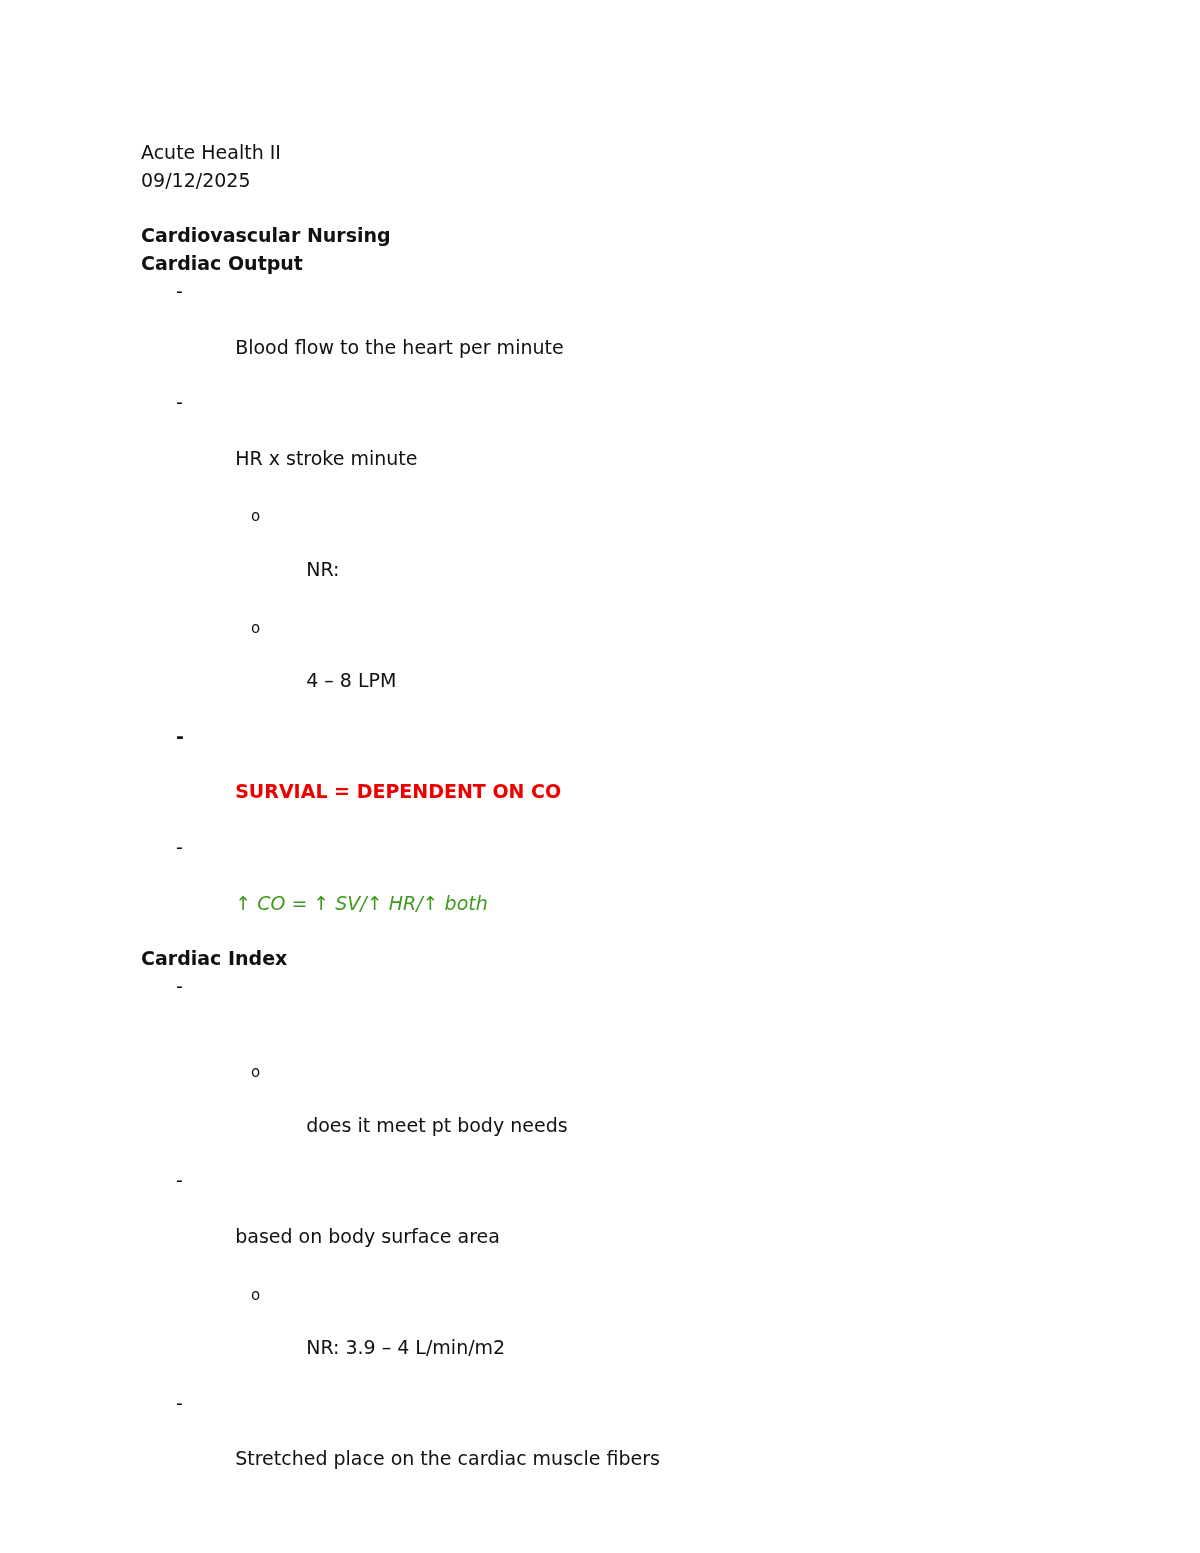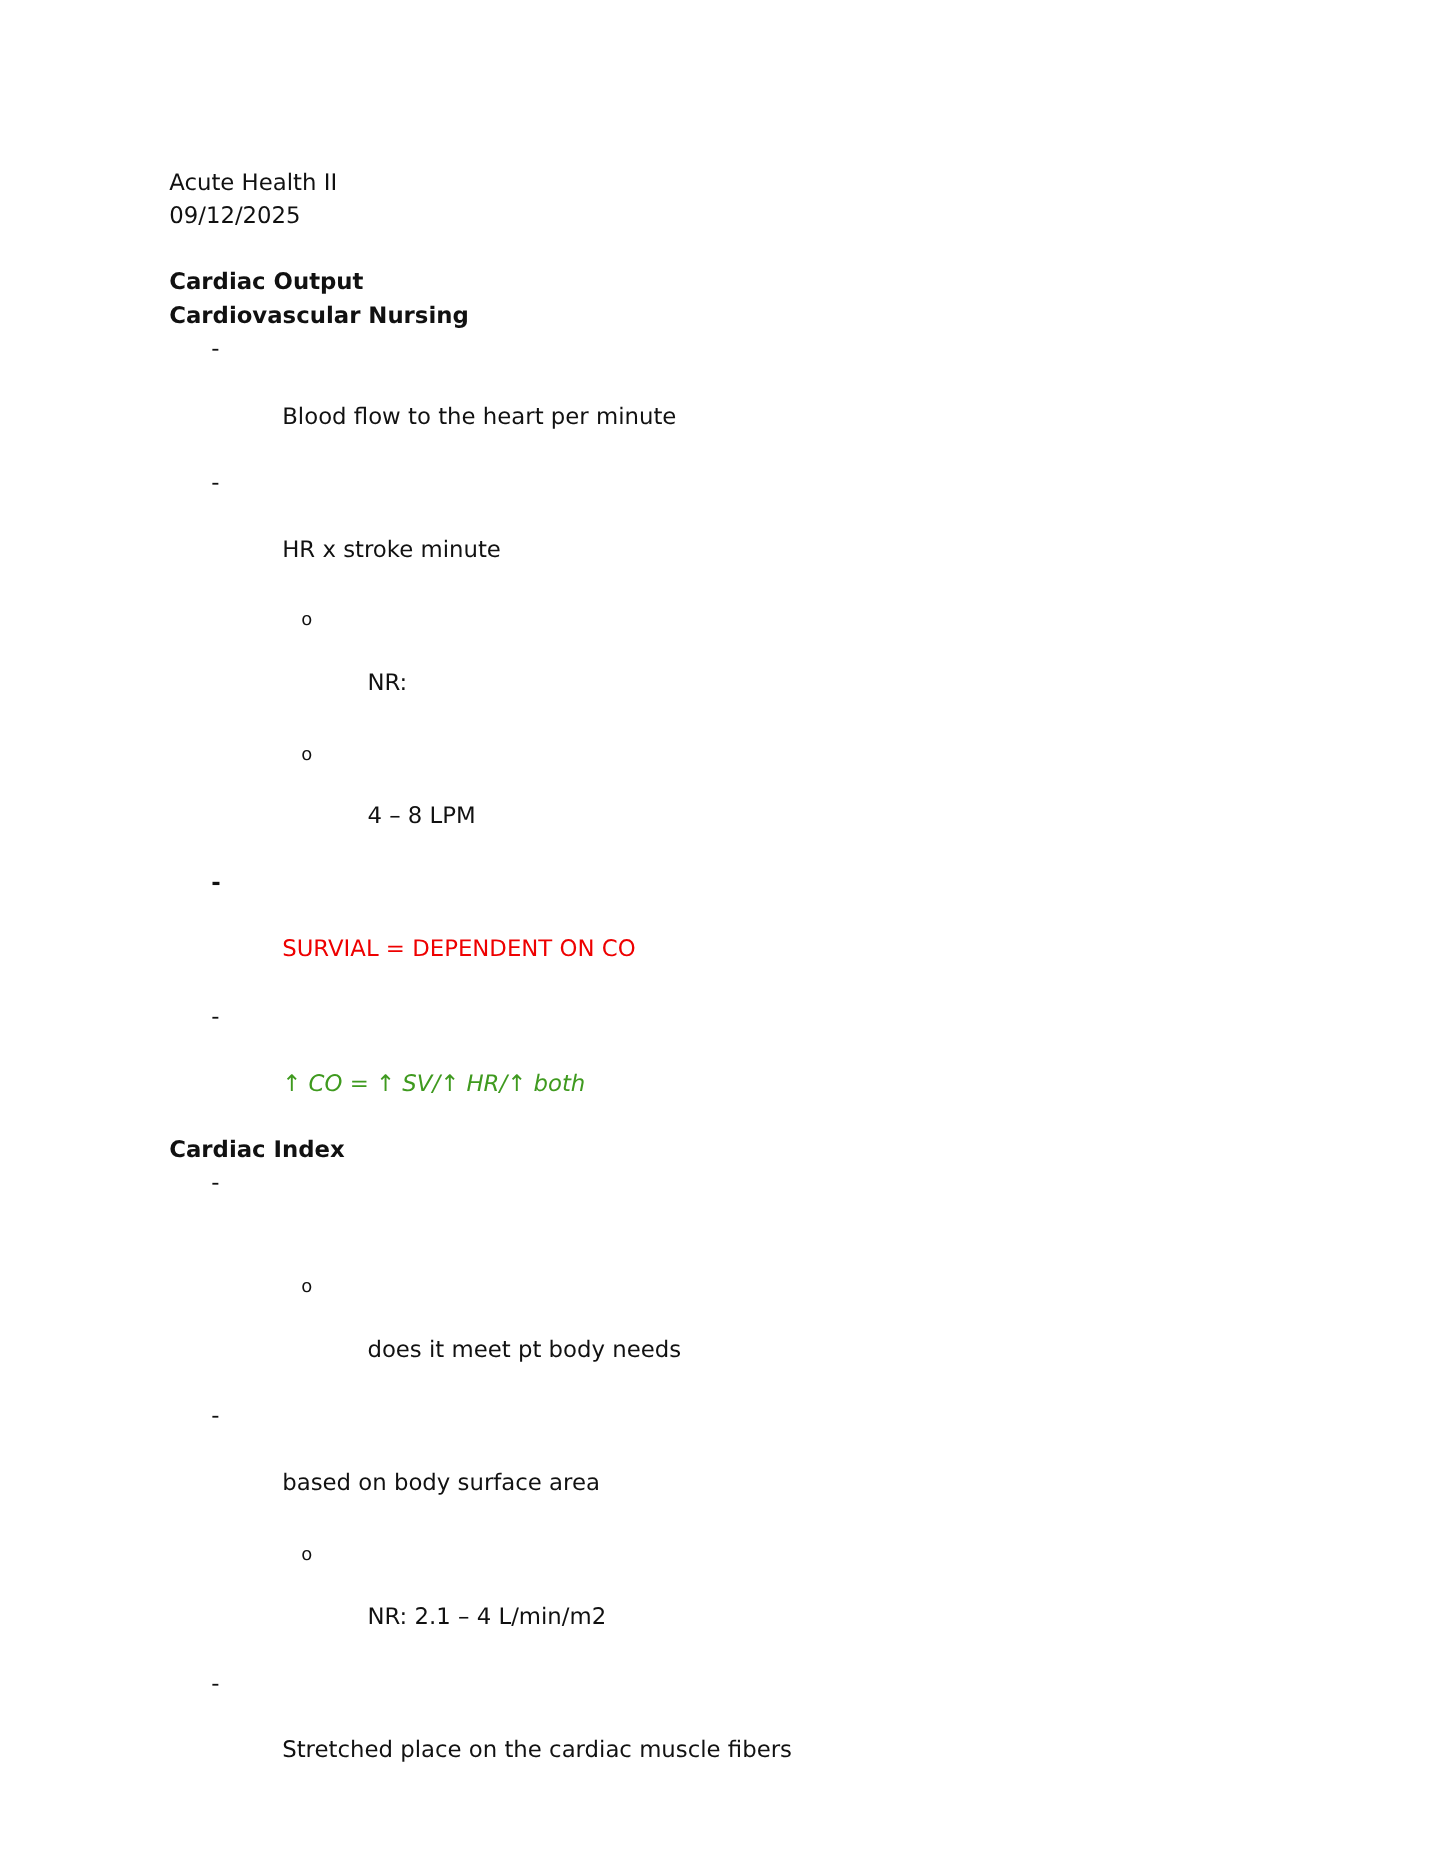--- a/index.html
+++ b/index.html
@@ -37,36 +37,36 @@
     }
     .marker {
       position: absolute;
       top: 0;
       display: inline-block;
     }
     .lvl1 { padding-left: 70px; }
     .lvl1 .marker { left: 35px; }
     .lvl2 { padding-left: 141px; }
     .lvl2 .marker { left: 110px; font-size: 15px; top: 3px; }
-    .red { color: #ee0000; font-weight: normal; }
+    .red { color: #ee0000; font-weight: bold; }
     .green { color: #3f9a1f; font-style: italic; }
     .bold { font-weight: bold; }
   </style>
 </head>
 <body>
 
 <div class="page">
 
   <div class="line">Acute Health II</div>
   <div class="line">09/12/2025</div>
   <div class="line blank"></div>
 
+  <div class="line heading">Cardiovascular Nursing</div>
+
   <div class="line heading">Cardiac Output</div>
-
-  <div class="line heading">Cardiovascular Nursing</div>
   <div class="line item lvl1">
     <span class="marker">-</span>
     <span>Blood flow to the heart per minute</span>
   </div>
   <div class="line item lvl1">
     <span class="marker">-</span>
     <span>HR x stroke minute</span>
   </div>
   <div class="line item lvl2">
     <span class="marker">o</span>
@@ -92,21 +92,21 @@
   <div class="line item lvl2">
     <span class="marker">o</span>
     <span>does it meet pt body needs</span>
   </div>
   <div class="line item lvl1">
     <span class="marker">-</span>
     <span>based on body surface area</span>
   </div>
   <div class="line item lvl2">
     <span class="marker">o</span>
-    <span>NR: 2.1 – 4 L/min/m2</span>
+    <span>NR: 3.9 – 4 L/min/m2</span>
   </div>
 
   <div class="line item lvl1">
     <span class="marker">-</span>
     <span>Stretched place on the cardiac muscle fibers</span>
   </div>
 
 </div>
 
 </body></html>

